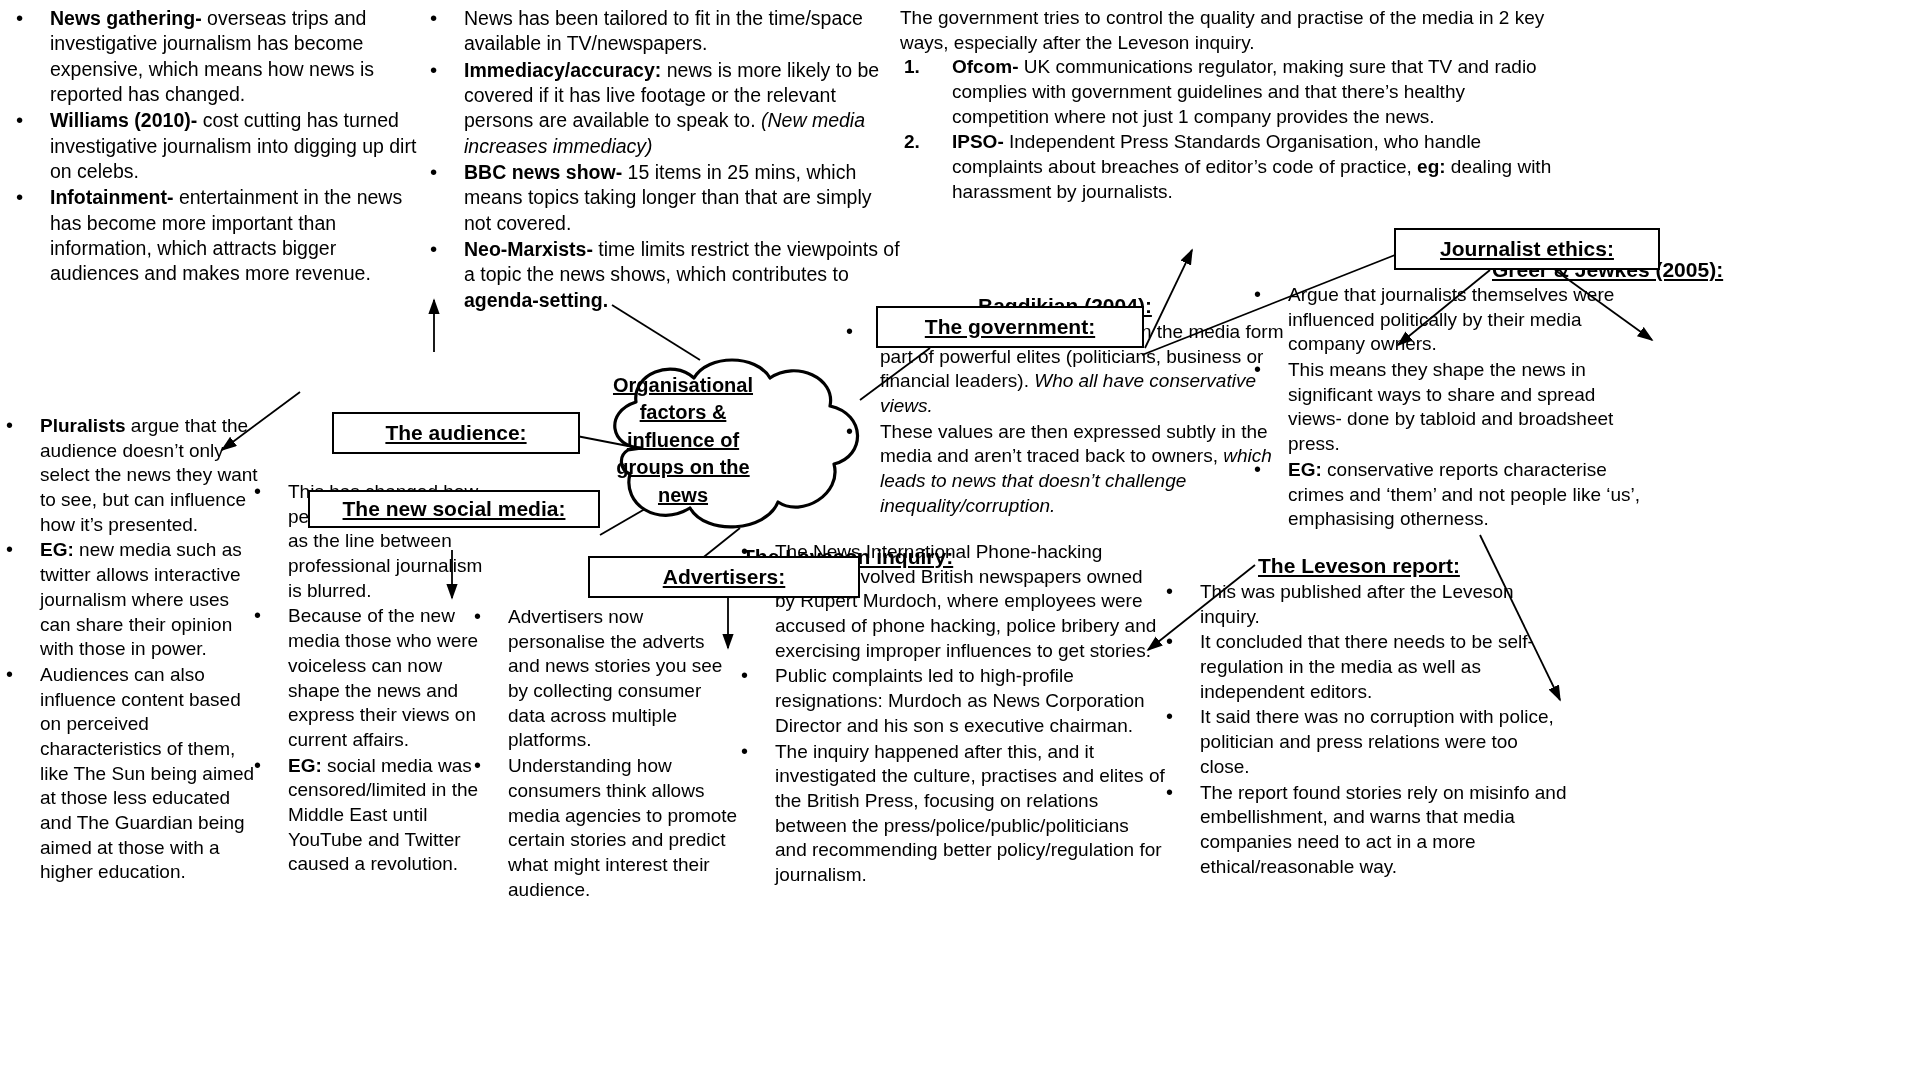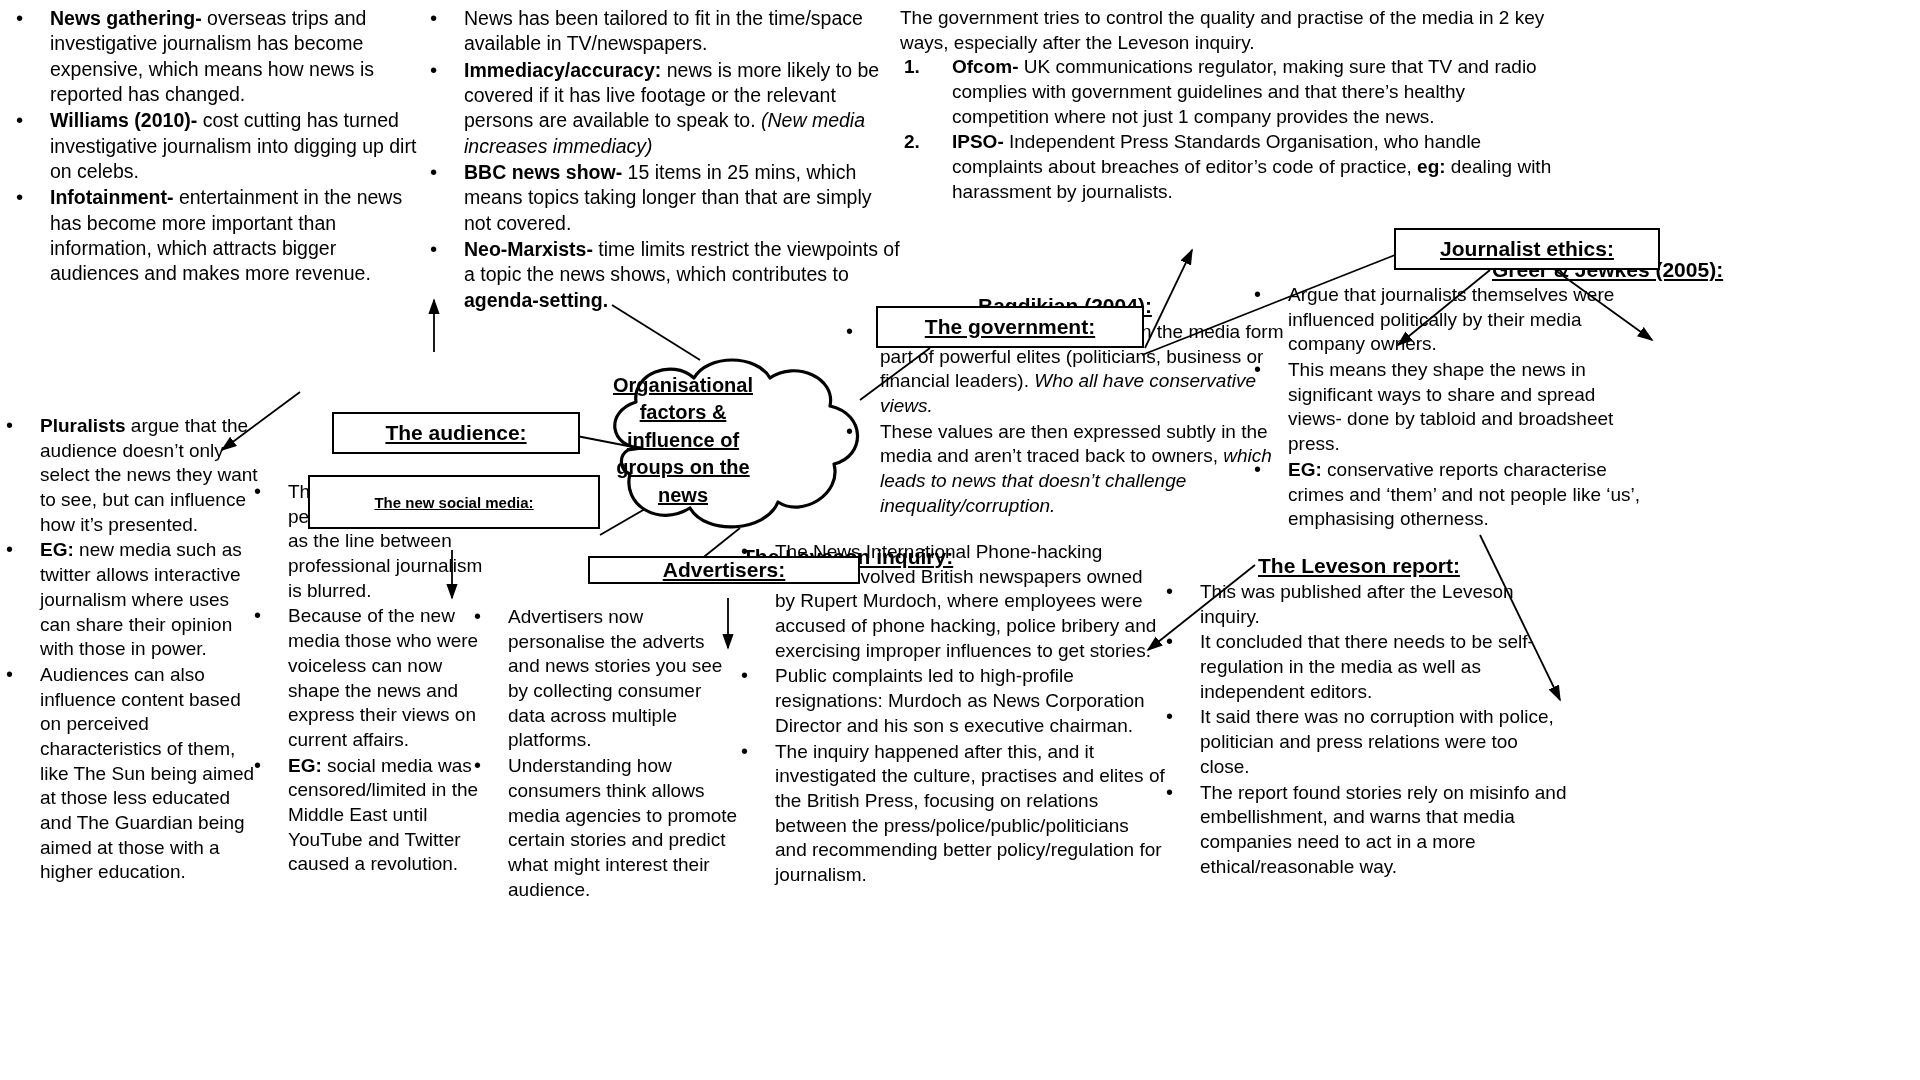--- a/index.html
+++ b/index.html
@@ -195,25 +195,25 @@
     <span>influence of</span>
     <span>groups on the</span>
     <span>news</span>
   </div>
 
 
   <div class="node" style="left:308px; top:412px; width:248px; height:42px; font-size:21px;margin-left:24px;">
     <span>The audience:</span>
   </div>
 
-  <div class="node" style="left:308px; top:475px; width:292px; height:54px; font-size:15px;">
+  <div class="node" style="left:308px; top:490px; width:292px; height:38px; font-size:21px;">
     <span>The new social media:</span>
   </div>
 
-  <div class="node" style="left:588px; top:556px; width:272px; height:28px; font-size:21px;">
+  <div class="node" style="left:588px; top:556px; width:272px; height:42px; font-size:21px;">
     <span>Advertisers:</span>
   </div>
 
   <div class="node" style="left:876px; top:306px; width:268px; height:42px; font-size:21px;">
     <span>The government:</span>
   </div>
 
   <div class="node" style="left:1394px; top:228px; width:266px; height:42px; font-size:21px;">
     <span>Journalist ethics:</span>
   </div>

